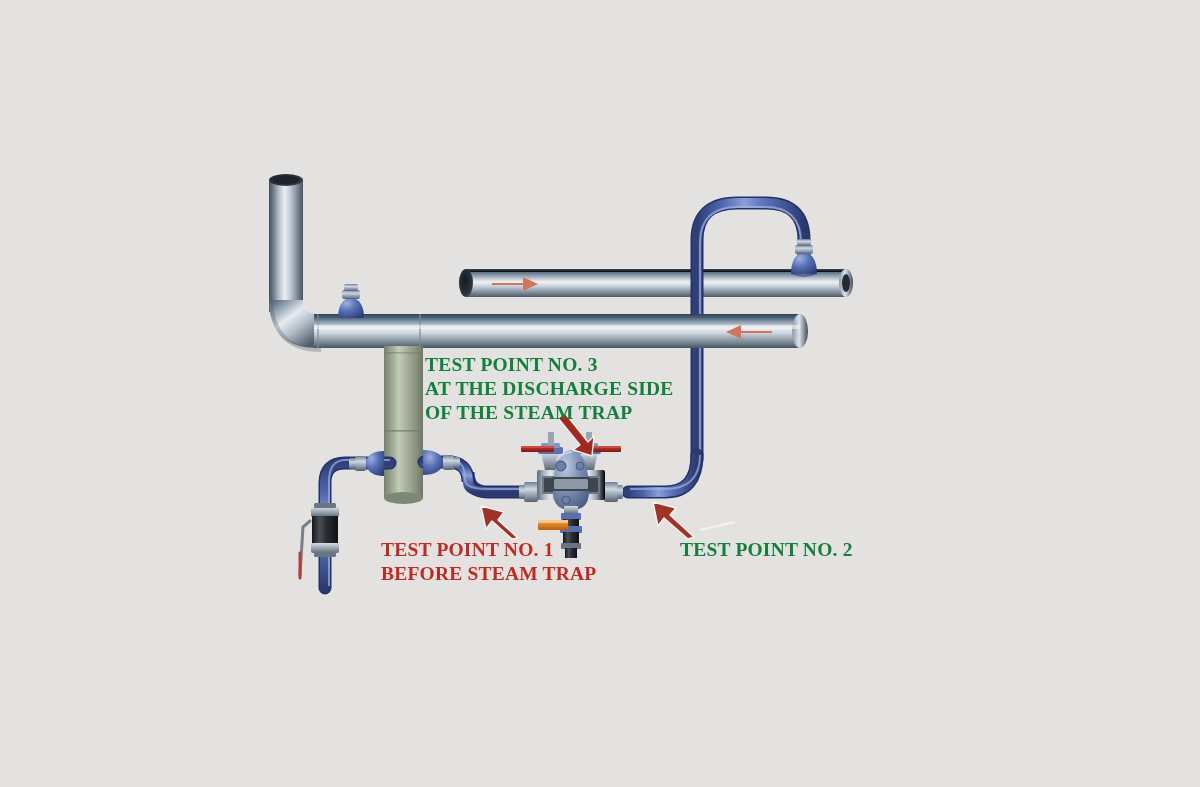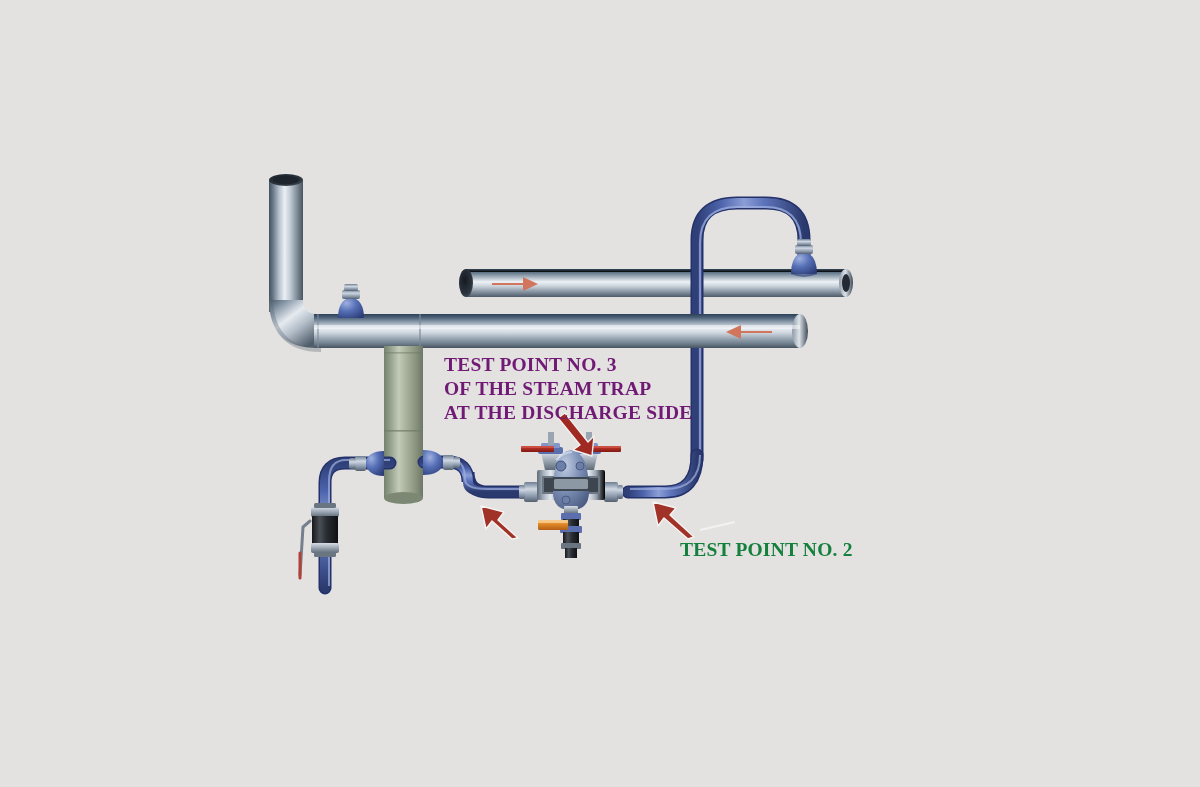--- a/index.html
+++ b/index.html
@@ -29,21 +29,21 @@
     position: absolute;
     font-family: "Liberation Serif", serif;
     font-weight: bold;
     font-size: 19.5px;
     line-height: 24px;
     letter-spacing: 0.2px;
     white-space: nowrap;
     user-select: none;
   }
   .label-line { display: block; }
-  #label-3 { left: 444px; top: 353px; color: #701a75; }
+  #label-3 { left: 425px; top: 353px; color: #15803d; }
   #label-1 { left: 381px; top: 538px; color: #bc2b26; }
   #label-2 { left: 680px; top: 538px; color: #15803d; }
 </style>
 </head>
 <body>
 
 <div id="stage">
 
   <svg id="diagram" viewBox="0 0 1200 787">
     <defs>
@@ -343,22 +343,26 @@
 
     <g>
       <path d="M694 537 L670 515 L676 508 L653 502 L658 526 L664 518 L688 539 Z" fill="#a03228" stroke="#f6f4f2" stroke-width="1.4" stroke-linejoin="round"></path>
     </g>
 
     <path d="M700 530 L735 522" stroke="#f4f2f0" stroke-width="2"></path>
   </svg>
 
   <div class="label-block" id="label-3">
     <span class="label-line">TEST POINT NO. 3</span>
+    <span class="label-line">AT THE DISCHARGE SIDE</span>
     <span class="label-line">OF THE STEAM TRAP</span>
-    <span class="label-line">AT THE DISCHARGE SIDE</span>
   </div>
 
+  <div class="label-block" id="label-1">
+    <span class="label-line">TEST POINT NO. 1</span>
+    <span class="label-line">BEFORE STEAM TRAP</span>
+  </div>
 
   <div class="label-block" id="label-2">
     <span class="label-line">TEST POINT NO. 2</span>
   </div>
 
 </div>
 
 </body></html>

